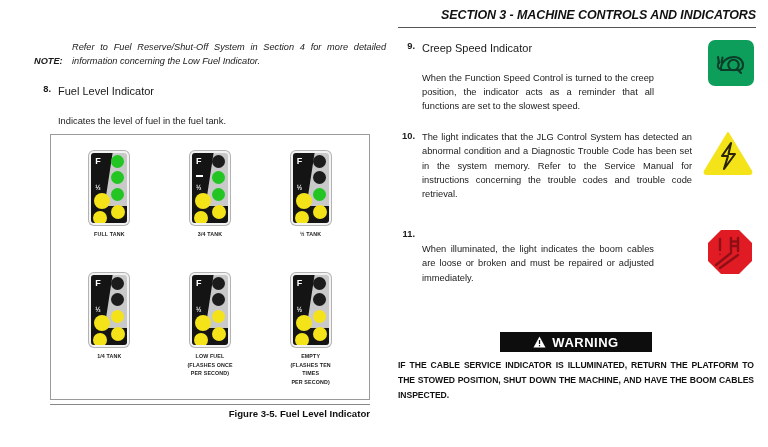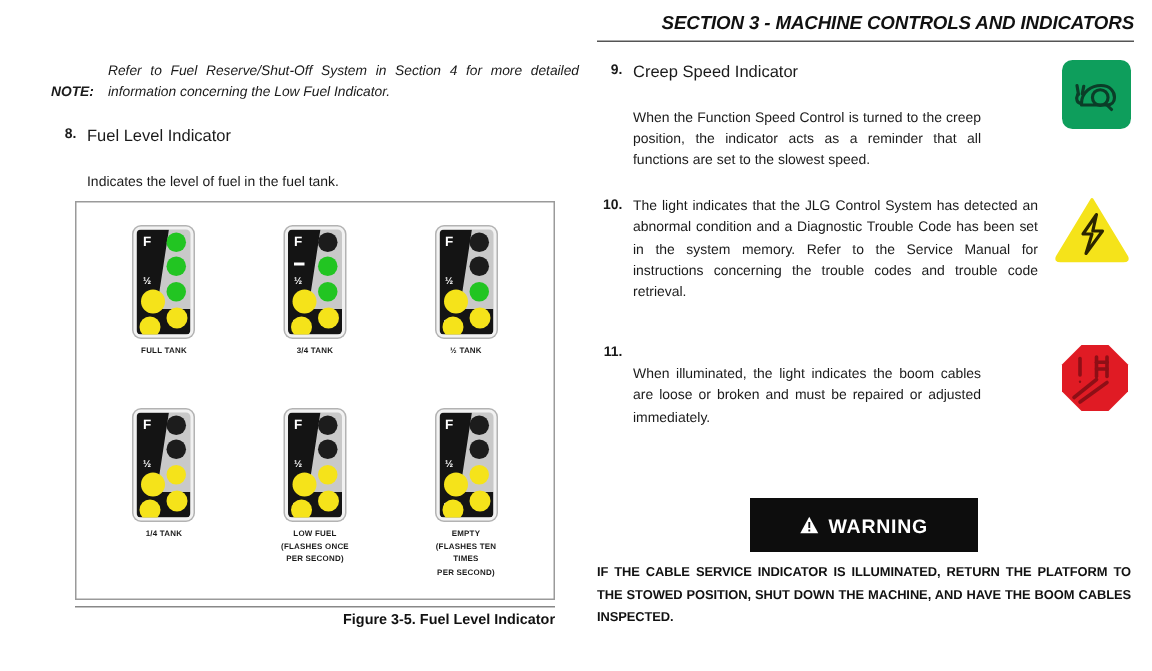--- a/index.html
+++ b/index.html
@@ -228,21 +228,21 @@
     position: absolute;
     top: 332px;
     left: 398px;
     width: 356px;
   }
   #warning-banner {
     margin: 0 auto;
     background: #0d0d0d;
     color: #ffffff;
     width: 152px;
-    height: 36px;
+    height: 20px;
     display: flex;
     align-items: center;
     justify-content: center;
     gap: 6px;
   }
   #warning-banner-text {
     font-size: 13px;
     font-weight: bold;
     letter-spacing: 0.5px;
   }

